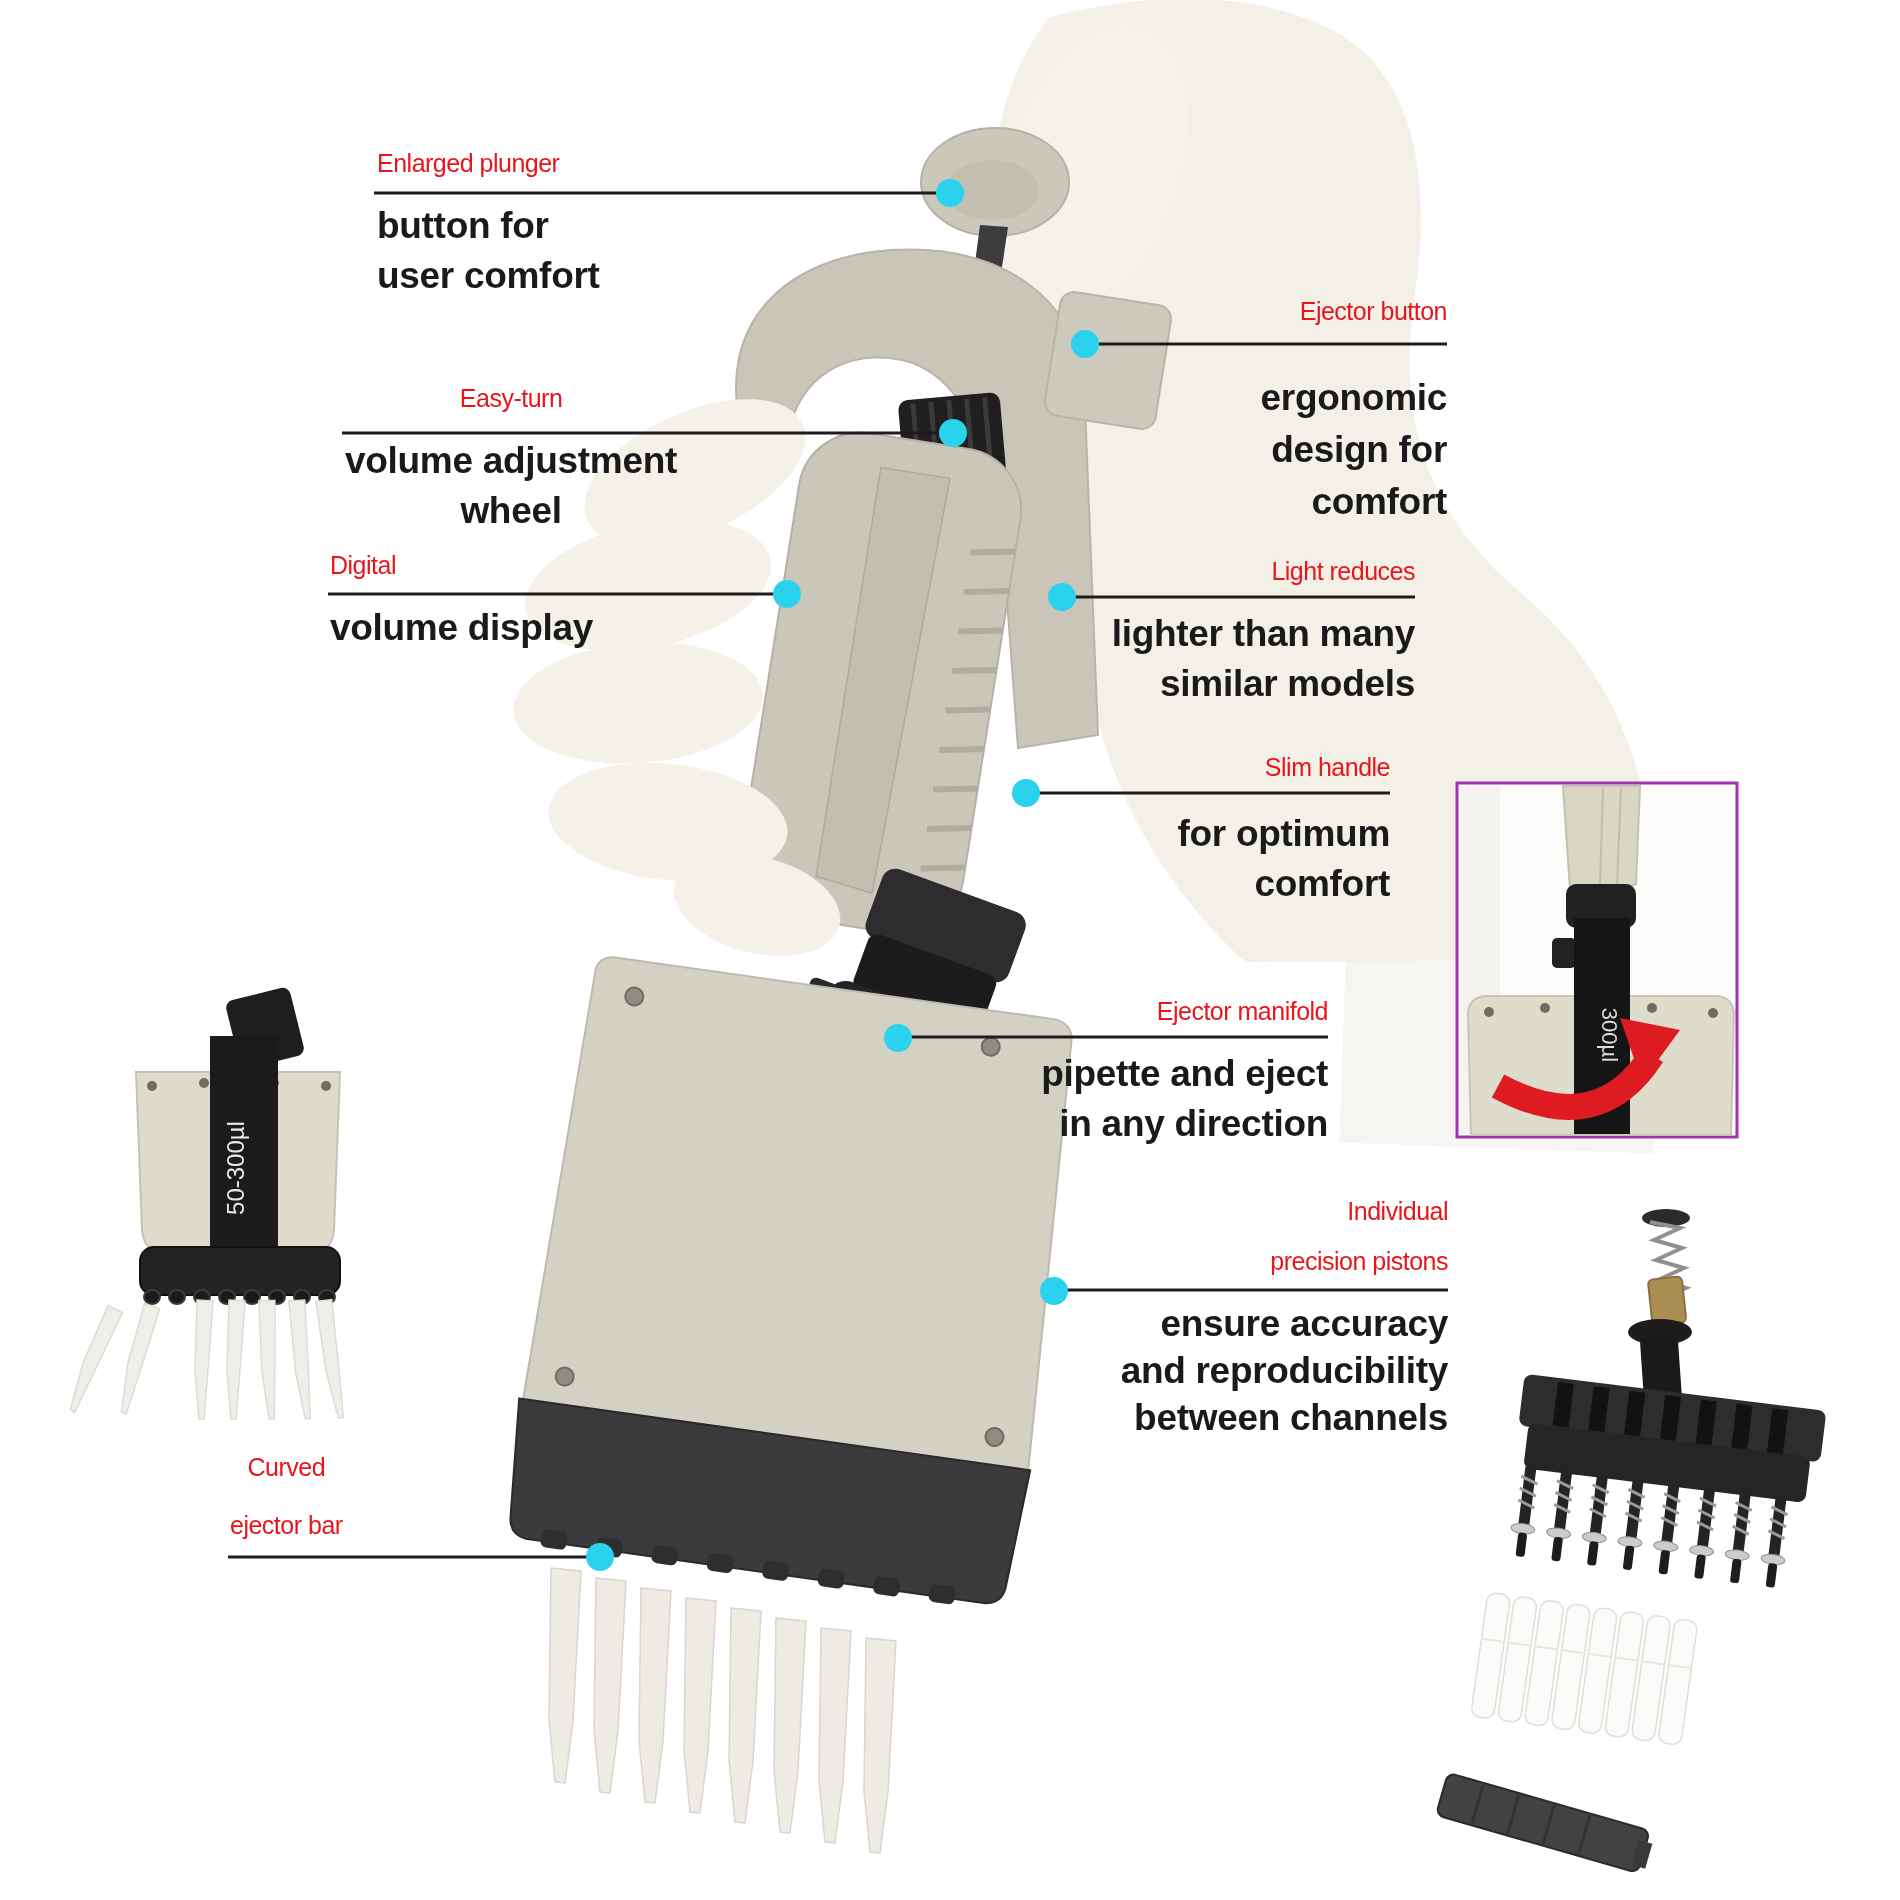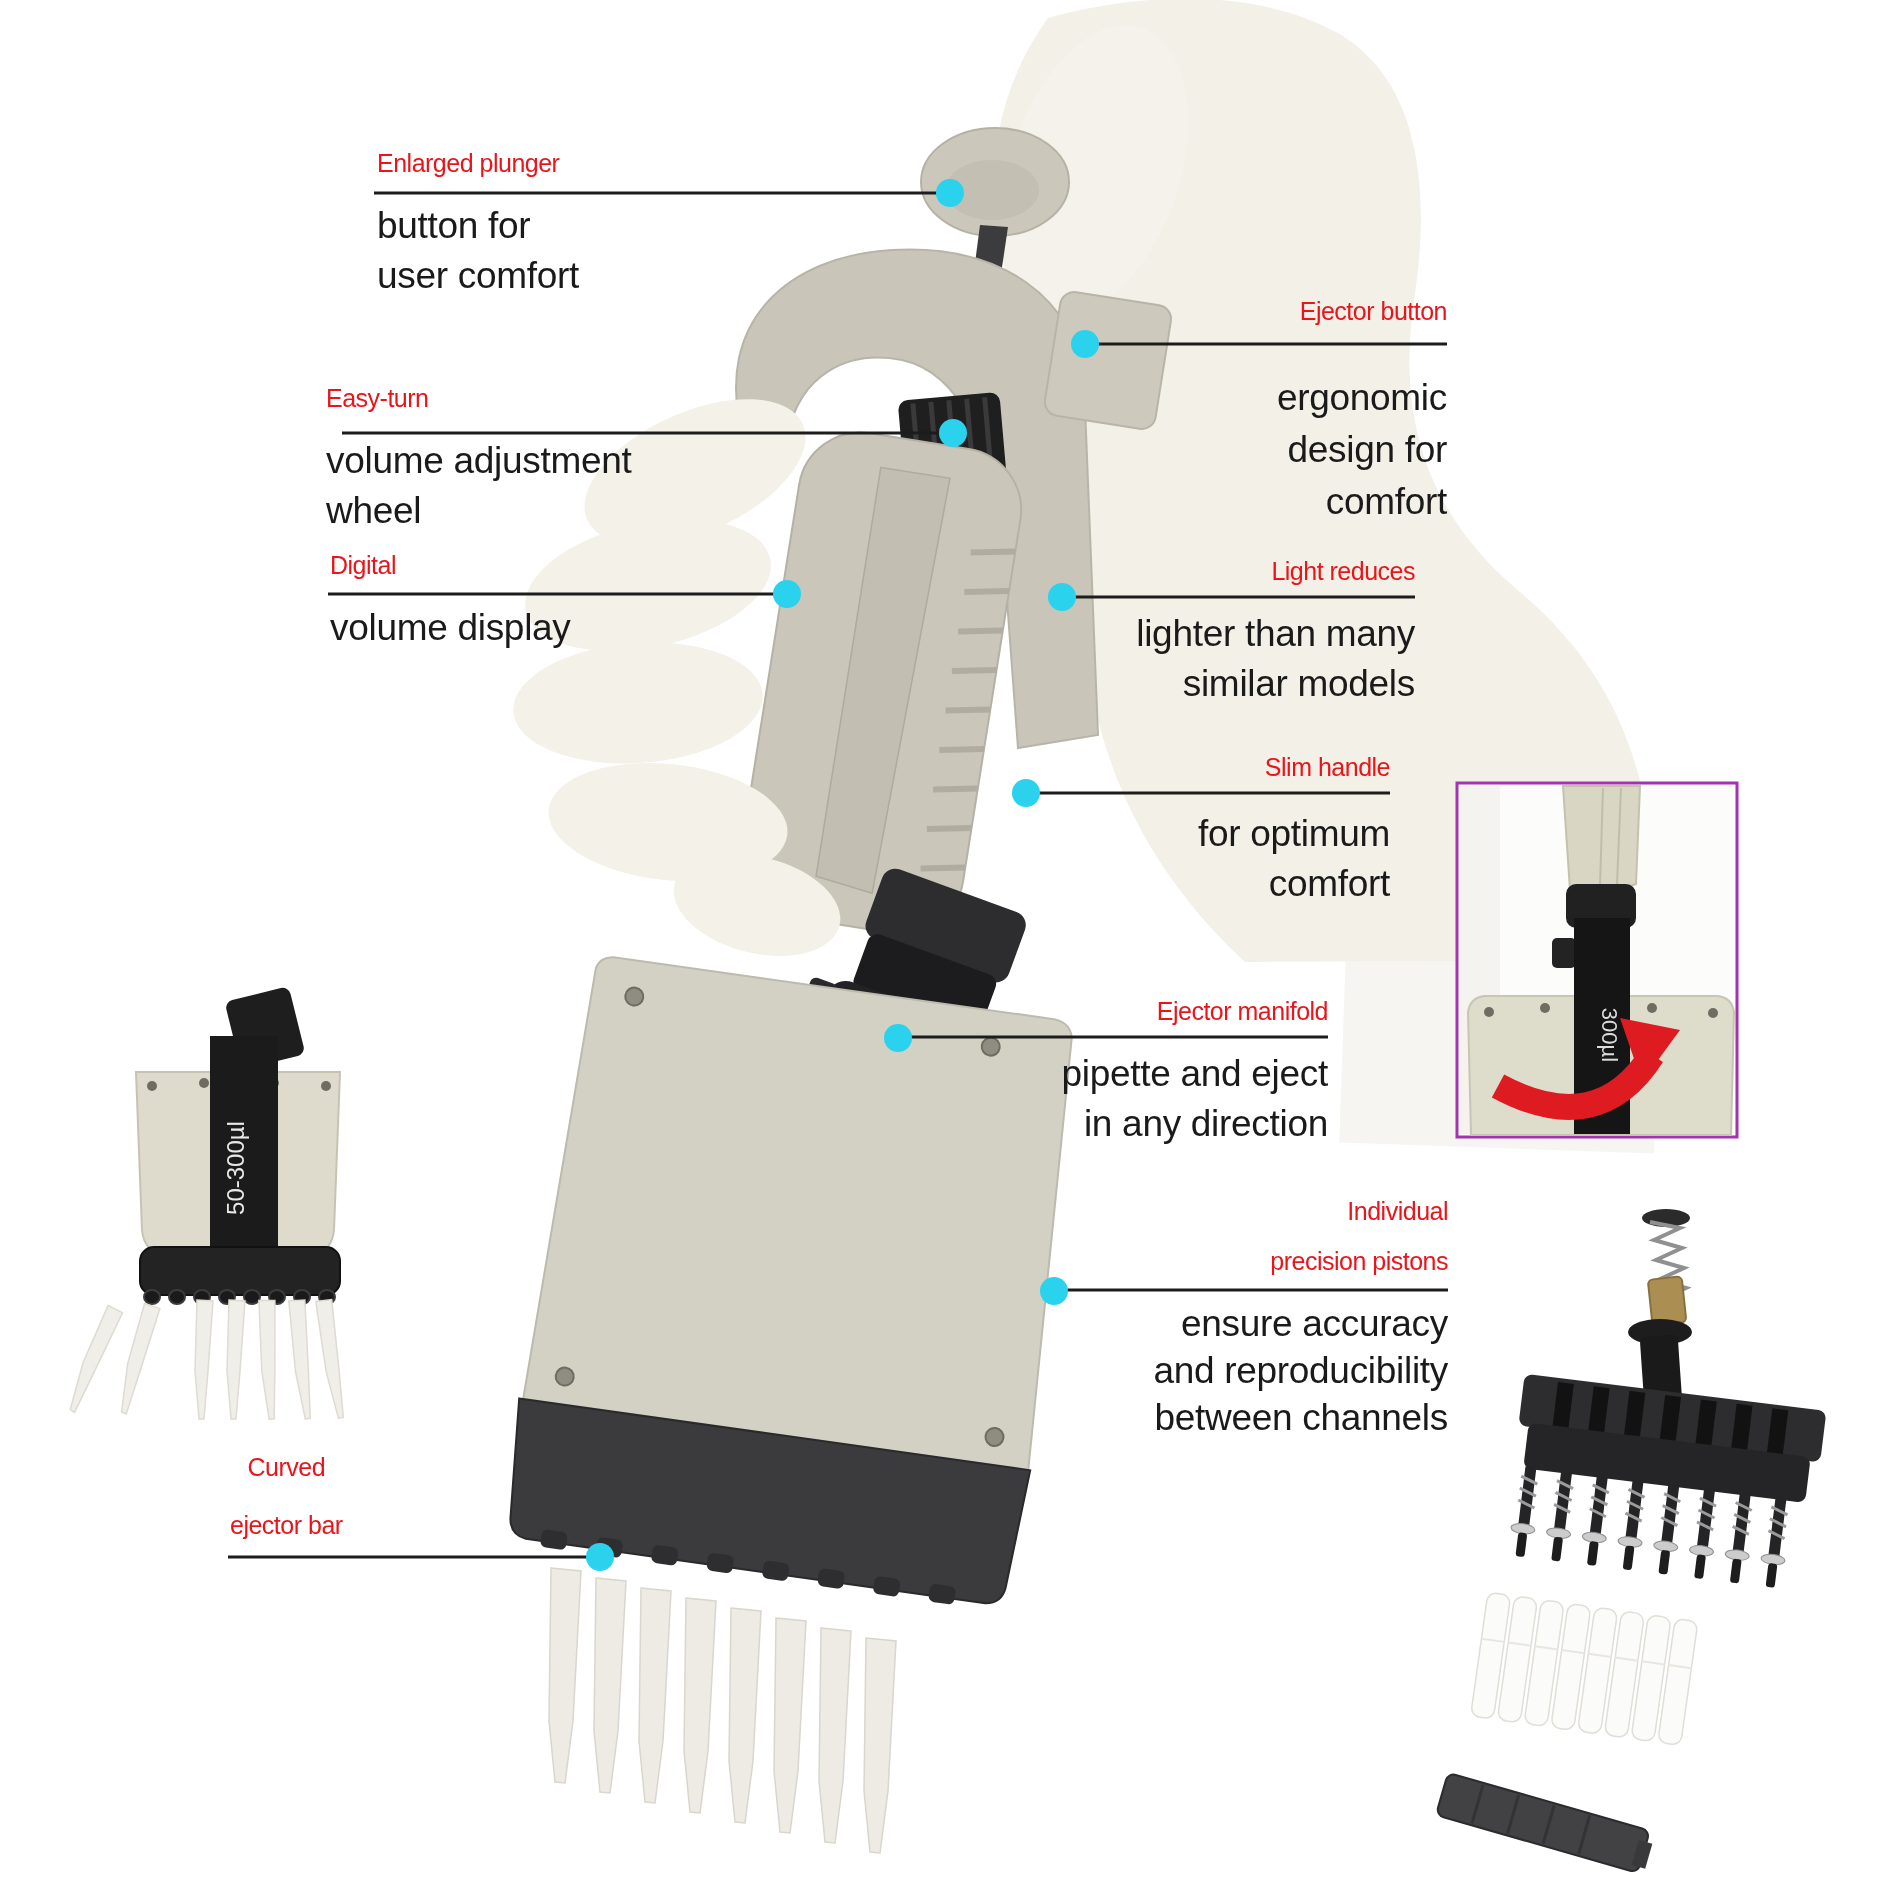--- a/index.html
+++ b/index.html
@@ -14,21 +14,21 @@
     font-family:"Liberation Sans", sans-serif;
   }
   #scene{position:absolute;left:0;top:0;}
   .co{position:absolute;}
   .co-title{
     color:var(--accent_red);font-size:25px;line-height:47px;
     white-space:pre-line;letter-spacing:-0.5px;
   }
   .co-desc{
     color:var(--text_black);font-size:37px;line-height:50px;
-    white-space:pre-line;margin-top:14px;letter-spacing:-0.3px;
+    white-space:pre-line;margin-top:14px;letter-spacing:-0.3px;font-weight:bold;
   }
   .right{text-align:right;}
   .t2-50 .co-title{line-height:50px;}
   .t2-58 .co-title{line-height:58px;}
   .d47 .co-desc{line-height:47px;margin-top:14px;}
   .d52 .co-desc{line-height:52px;margin-top:37px;}
   .d53 .co-desc{line-height:53px;margin-top:10px;}
   .mt18 .co-desc{margin-top:18px;}
 </style>
 </head>
@@ -322,21 +322,21 @@
       <circle cx="600" cy="1557" r="14"></circle>
     </g>
   </svg>
 
   <div class="co" style="left:377px;top:140px;">
     <div class="co-title">Enlarged plunger</div>
     <div class="co-desc">button for
 user comfort</div>
   </div>
 
-  <div class="co" style="left:326px;top:375px;">
+  <div class="co" style="left:345px;top:375px;text-align:center;">
     <div class="co-title">Easy-turn</div>
     <div class="co-desc">volume adjustment
 wheel</div>
   </div>
 
   <div class="co" style="left:330px;top:542px;">
     <div class="co-title">Digital</div>
     <div class="co-desc">volume display</div>
   </div>
 

